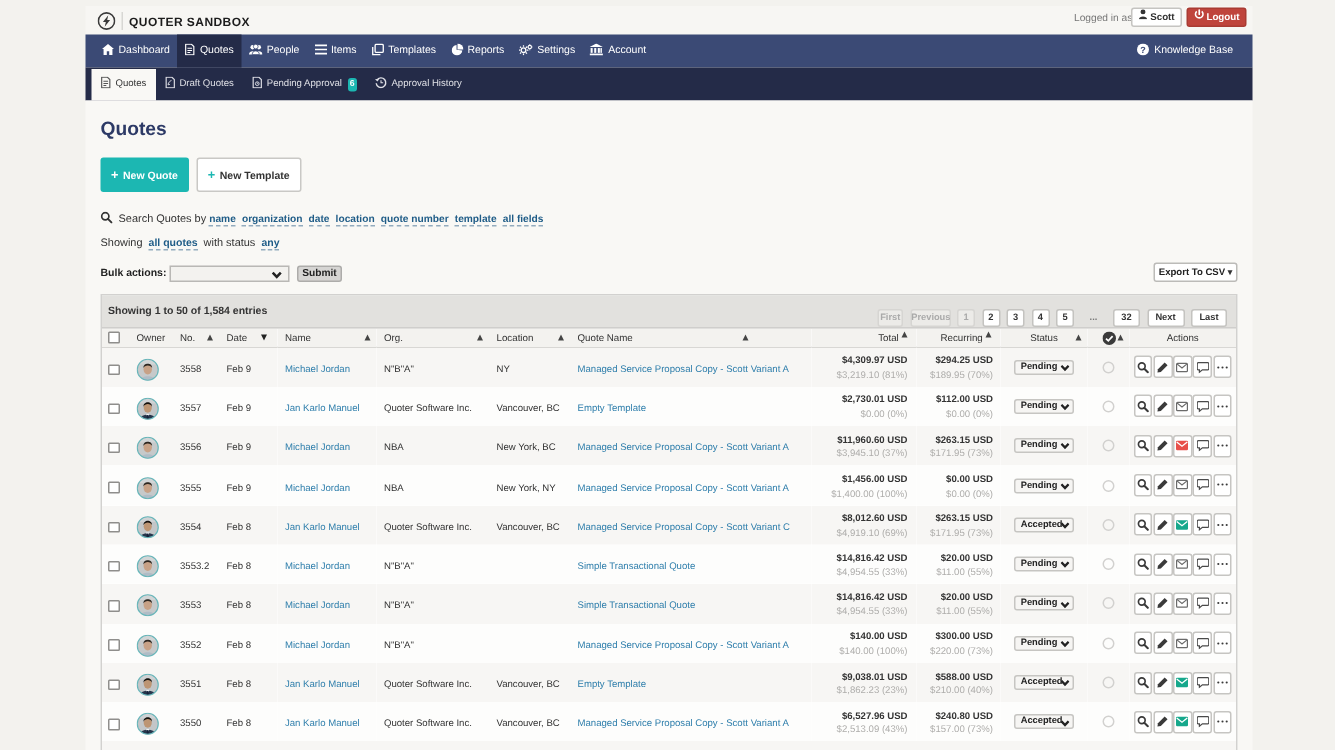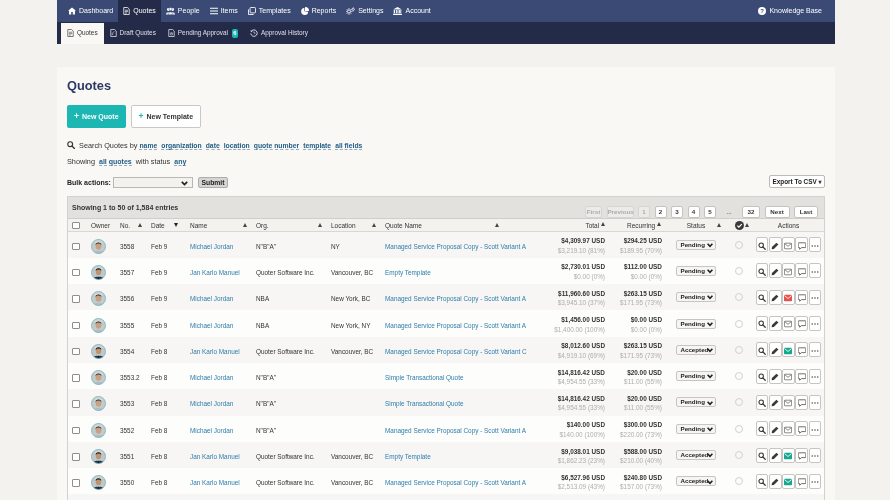--- a/index.html
+++ b/index.html
@@ -70,20 +70,37 @@
 .statussel { width:40px; height:10px; background:#f6f5f3; border:1px solid #c6c5c2; border-radius:2px; margin:0 auto; position:relative; font-size:6.2px; font-weight:bold; color:#222; text-align:left; line-height:8.5px; padding-left:3.5px; }
 .viewcircle { width:8px; height:8px; border:1.2px solid #d2d1cf; border-radius:50%; margin:0 auto; background:transparent; }
 .agroup { white-space:nowrap; }
 .abtn { display:inline-block; width:12.4px; height:15px; background:#fff; border:1px solid #c6c5c2; border-radius:2px; margin:0 0.4px; vertical-align:middle; text-align:center; line-height:13px; padding:0; }
 .abtn svg { vertical-align:middle; margin:0; }
 .avatar { display:inline-block; vertical-align:middle; }
 </style>
 </head>
 <body>
 <div class="container">
+  <div class="topbar">
+    <svg class="logo" width="12" height="12" viewBox="0 0 16 16">
+        <circle cx="8" cy="8" r="7.2" fill="none" stroke="#3a3a3a" stroke-width="1.4"></circle>
+        <path d="M9.6 2.8 L4.8 8.8 L7.4 8.8 L6.4 13.2 L11.2 7.2 L8.6 7.2 Z" fill="#3a3a3a"></path>
+      </svg>
+    <div class="tb-div"></div>
+    <span class="brand">QUOTER SANDBOX</span>
+    <span class="loggedin">Logged in as:</span>
+    <span class="btn-scott"><svg width="6" height="7" viewBox="0 0 8 9">
+          <circle cx="4" cy="2.4" r="2.2" fill="#333"></circle>
+          <path d="M0.4 9 C0.4 5.8 7.6 5.8 7.6 9 Z" fill="#333"></path>
+        </svg> Scott</span>
+    <span class="btn-logout"><svg width="7" height="7" viewBox="0 0 10 10">
+          <path d="M5 1 L5 5" stroke="#fff" stroke-width="1.6" stroke-linecap="round"></path>
+          <path d="M2.6 2.2 A3.6 3.6 0 1 0 7.4 2.2" fill="none" stroke="#fff" stroke-width="1.5"></path>
+        </svg> Logout</span>
+  </div>
   <div class="mainnav">
     <span class="item" style="margin-left:6px"><svg width="8" height="8" viewBox="0 0 10 10">
           <path d="M5 0.5 L10 4.6 L8.7 4.6 L8.7 9.5 L6 9.5 L6 6.4 L4 6.4 L4 9.5 L1.3 9.5 L1.3 4.6 L0 4.6 Z" fill="#fff"></path>
         </svg>Dashboard</span><span class="item active"><svg width="7" height="8" viewBox="0 0 9 10">
           <path d="M1 0.5 h5 l2 2 v7 h-7 Z" fill="none" stroke="#fff" stroke-width="1"></path>
           <path d="M2.5 4 h4 M2.5 5.8 h4 M2.5 7.6 h2.5" stroke="#fff" stroke-width="0.9"></path>
         </svg>Quotes</span><span class="item"><svg width="9" height="8" viewBox="0 0 12 10">
           <circle cx="3.2" cy="3" r="1.9" fill="#fff"></circle>
           <circle cx="8.8" cy="3" r="1.9" fill="#fff"></circle>
           <circle cx="6" cy="2.4" r="2.1" fill="#fff" stroke="#3b4a75" stroke-width="0.7"></circle>

